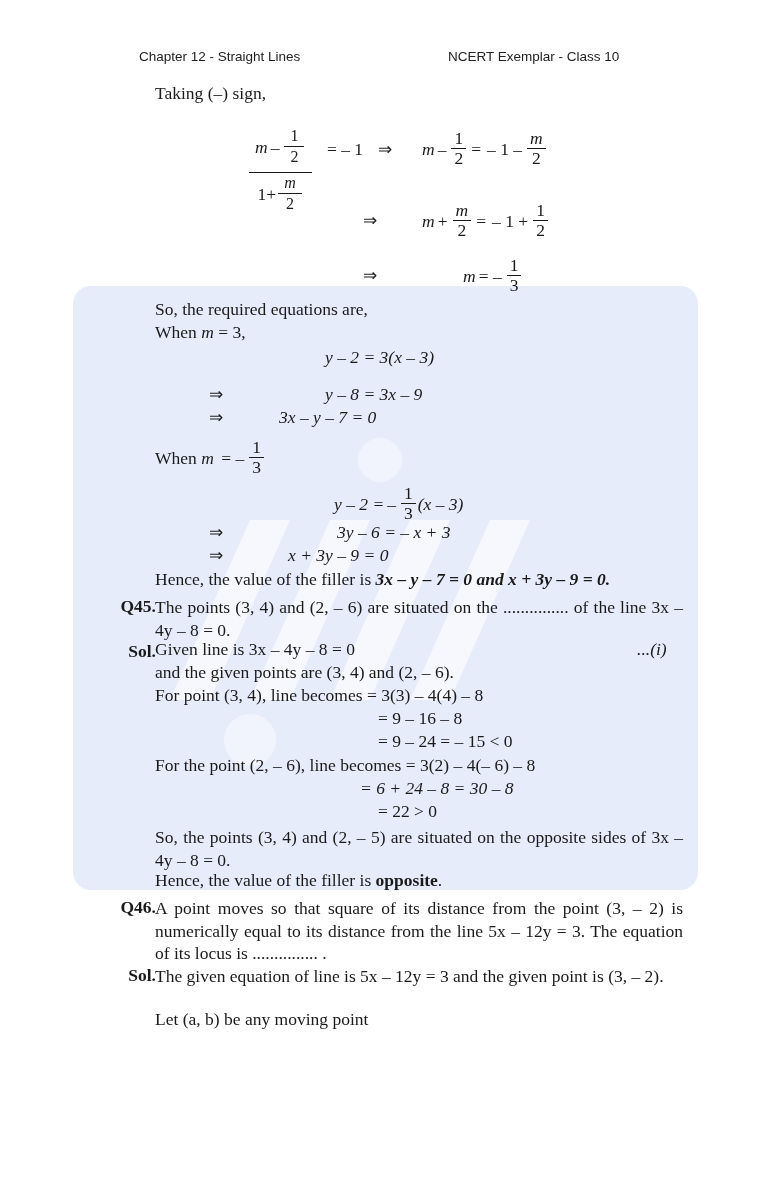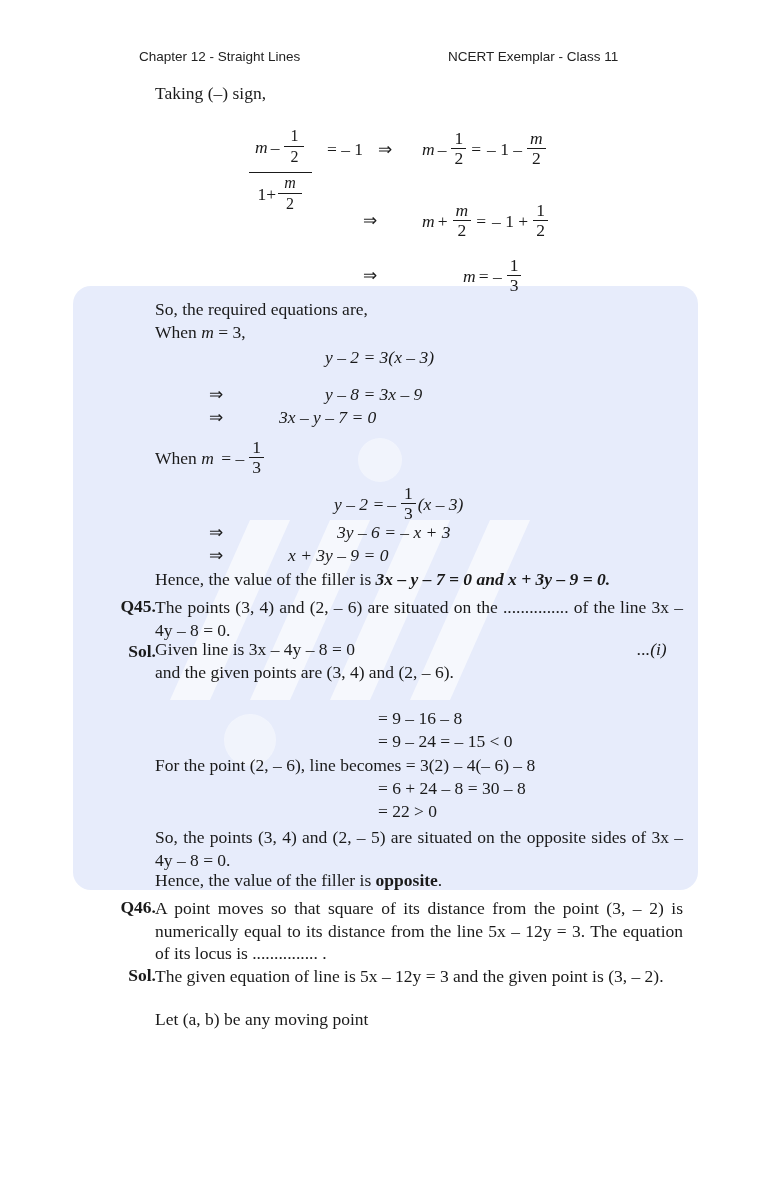--- a/index.html
+++ b/index.html
@@ -159,21 +159,21 @@
       </g>
       <g fill="#ffffff" opacity="0.6">
         <circle cx="120" cy="340" r="26"></circle>
         <circle cx="250" cy="60" r="22"></circle>
       </g>
     </svg>
   </div>
 
   <div class="page-header">
     <span class="header-left">Chapter 12 - Straight Lines</span>
-    <span class="header-right">NCERT Exemplar - Class 11</span>
+    <span class="header-right">NCERT Exemplar - Class 10</span>
   </div>
 
   <div class="content">
 
     <div class="ln" style="left:155px; top:85px;">Taking (–) sign,</div>
 
     <div class="ln" style="left:246px; top:126px; font-size:17.5px;">
       <span class="bigfrac">
         <span class="num">
           <span class="i">m</span><span class="op">–</span><span class="frac frac-sm"><span class="num">1</span><span class="den">2</span></span>
@@ -237,24 +237,25 @@
     </div>
 
     <div class="qlabel" style="left:74px; top:596px;">Q45.</div>
     <div class="para" style="left:155px; top:596px; width:528px;">The points (3, 4) and (2, – 6) are situated on the ............... of the line 3x – 4y – 8 = 0.</div>
 
     <div class="qlabel" style="left:74px; top:641px;">Sol.</div>
     <div class="ln" style="left:155px; top:641px;">Given line is   3x – 4y – 8 = 0</div>
     <div class="ln i" style="left:637px; top:641px;">...(i)</div>
 
     <div class="ln" style="left:155px; top:664px;">and the given points are (3, 4) and (2, – 6).</div>
+    <div class="ln" style="left:155px; top:687px;">For point (3, 4), line becomes = 3(3) – 4(4) – 8</div>
     <div class="ln" style="left:378px; top:710px;">= 9 – 16 – 8</div>
     <div class="ln" style="left:378px; top:733px;">= 9 – 24 = – 15 &lt; 0</div>
     <div class="ln" style="left:155px; top:757px;">For the point (2, – 6), line becomes = 3(2) – 4(– 6) – 8</div>
-    <div class="ln" style="left:378px; top:780px;">= 6 + 24 – 8 = 30 – 8</div>
+    <div class="ln" style="left:360px; top:780px;font-style:italic;">= 6 + 24 – 8 = 30 – 8</div>
     <div class="ln" style="left:378px; top:803px;">= 22 &gt; 0</div>
 
     <div class="para" style="left:155px; top:826px; width:528px;">So, the points (3, 4) and (2, – 5) are situated on the opposite sides of 3x – 4y – 8 = 0.</div>
 
     <div class="ln" style="left:155px; top:872px;">
       <span>Hence, the value of the filler is </span><span class="b">opposite</span><span>.</span>
     </div>
 
     <div class="qlabel" style="left:74px; top:897px;">Q46.</div>
     <div class="para" style="left:155px; top:897px; width:528px;">A point moves so that square of its distance from the point (3, – 2) is numerically equal to its distance from the line 5x – 12y = 3. The equation of its locus is ............... .</div>

